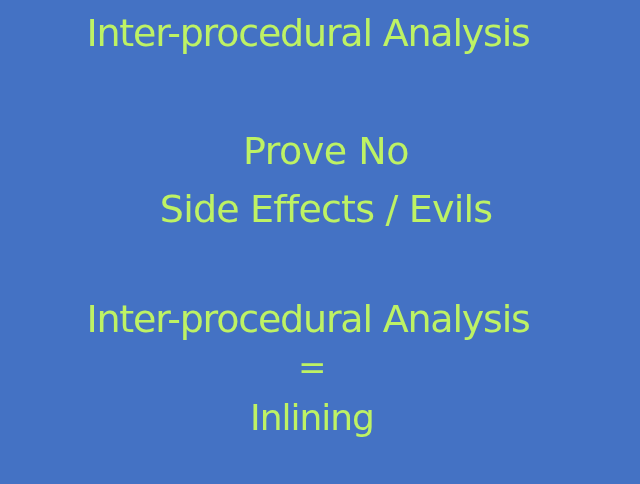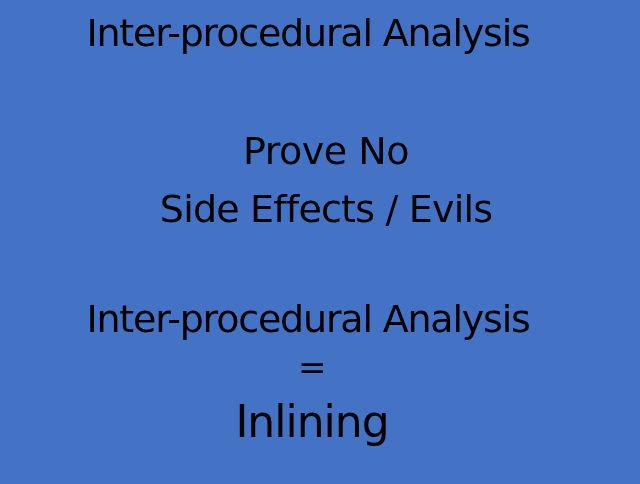--- a/index.html
+++ b/index.html
@@ -10,21 +10,21 @@
       width: 640px;
       height: 484px;
       overflow: hidden;
       background: #4472c4;
     }
     .slide {
       position: relative;
       width: 640px;
       height: 344px;
       background: #4472c4;
-      color: #000000;
+      color: #bef264;
       font-family: "DejaVu Sans", sans-serif;
     }
     .line {
       position: absolute;
       left: 0;
       width: 640px;
       text-align: center;
       white-space: nowrap;
       line-height: 1;
       letter-spacing: -0.5px;
@@ -33,21 +33,21 @@
       font-size: 38px;
       top: 14px;
       left: 0;
       width: 616px;
       letter-spacing: -1.2px;
     }
     .body1 { font-size: 38px; top: 132px; left: 6px; }
     .body2 { font-size: 38px; top: 190px; left: 6px; letter-spacing: -0.8px; }
     .body3 { font-size: 38px; top: 300px; left: 0; width: 616px; letter-spacing: -1.2px; }
     .body4 { font-size: 34px; top: 350px; left: 0; width: 624px; }
-    .body5 { font-size: 44px; top: 400px; left: 0; width: 624px; letter-spacing: -1px; }
+    .body5 { font-size: 36px; top: 400px; left: 0; width: 624px; letter-spacing: -1px; }
   </style>
 </head>
 <body>
 
 <div class="slide">
   <div class="line title">Inter-procedural Analysis</div>
   <div class="line body1">Prove No</div>
   <div class="line body2">Side Effects / Evils</div>
   <div class="line body3">Inter-procedural Analysis</div>
   <div class="line body4">=</div>

